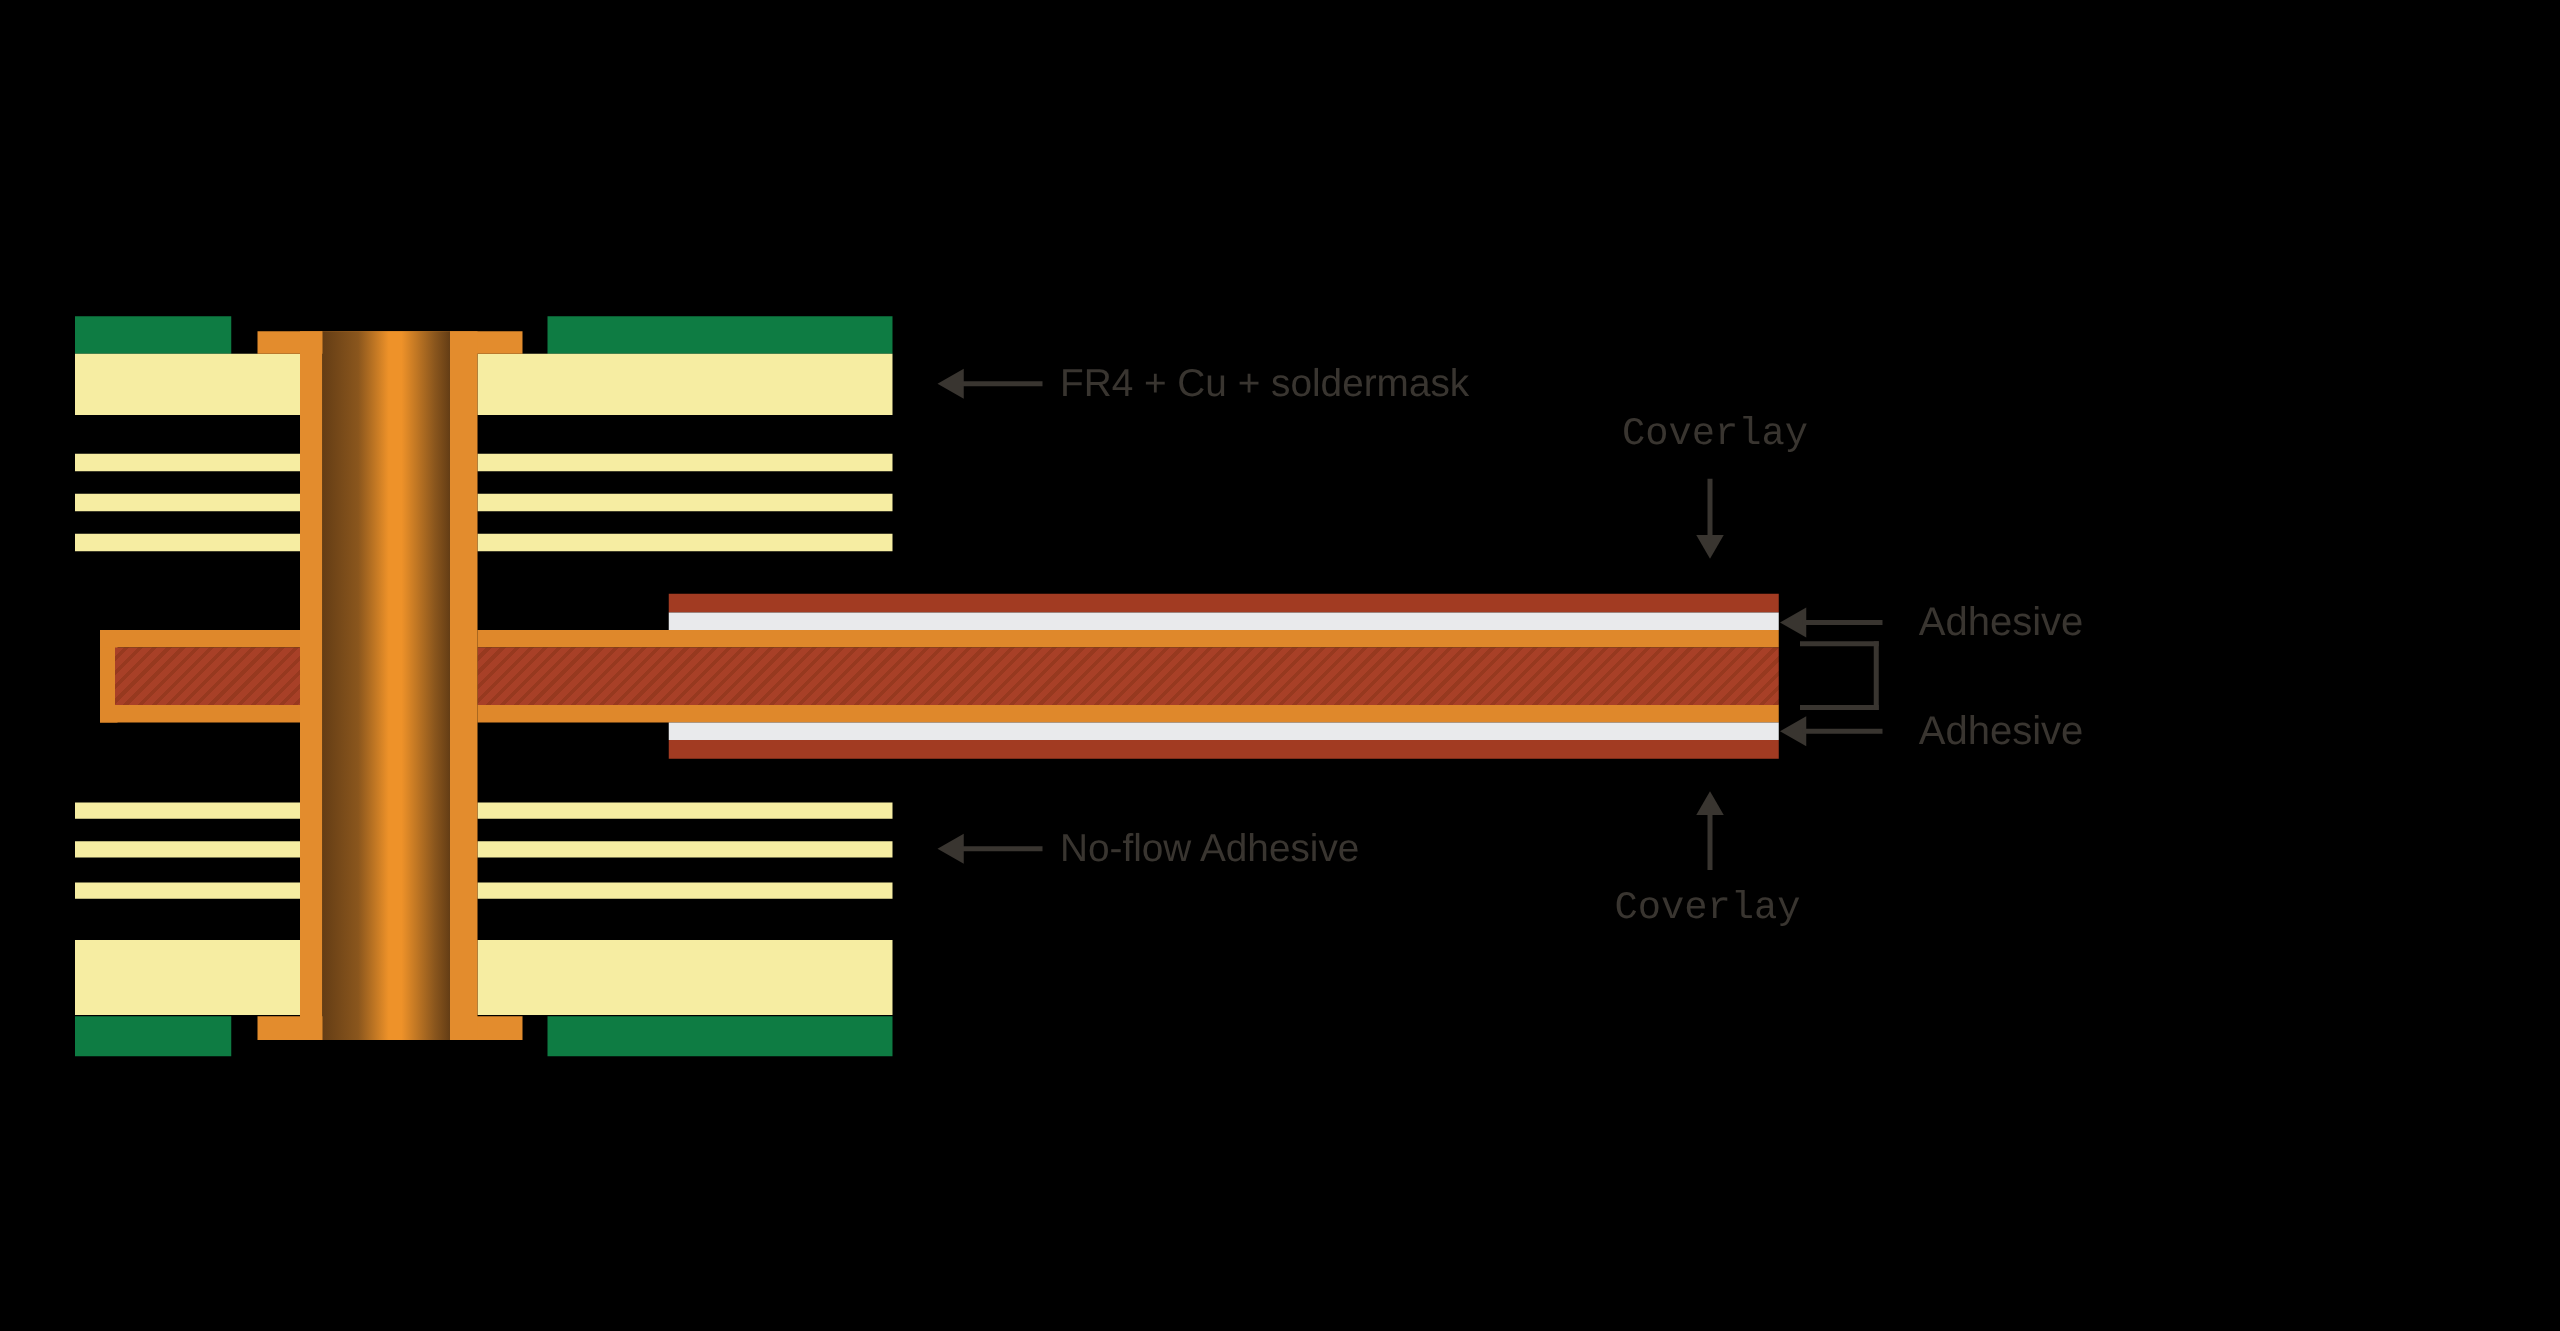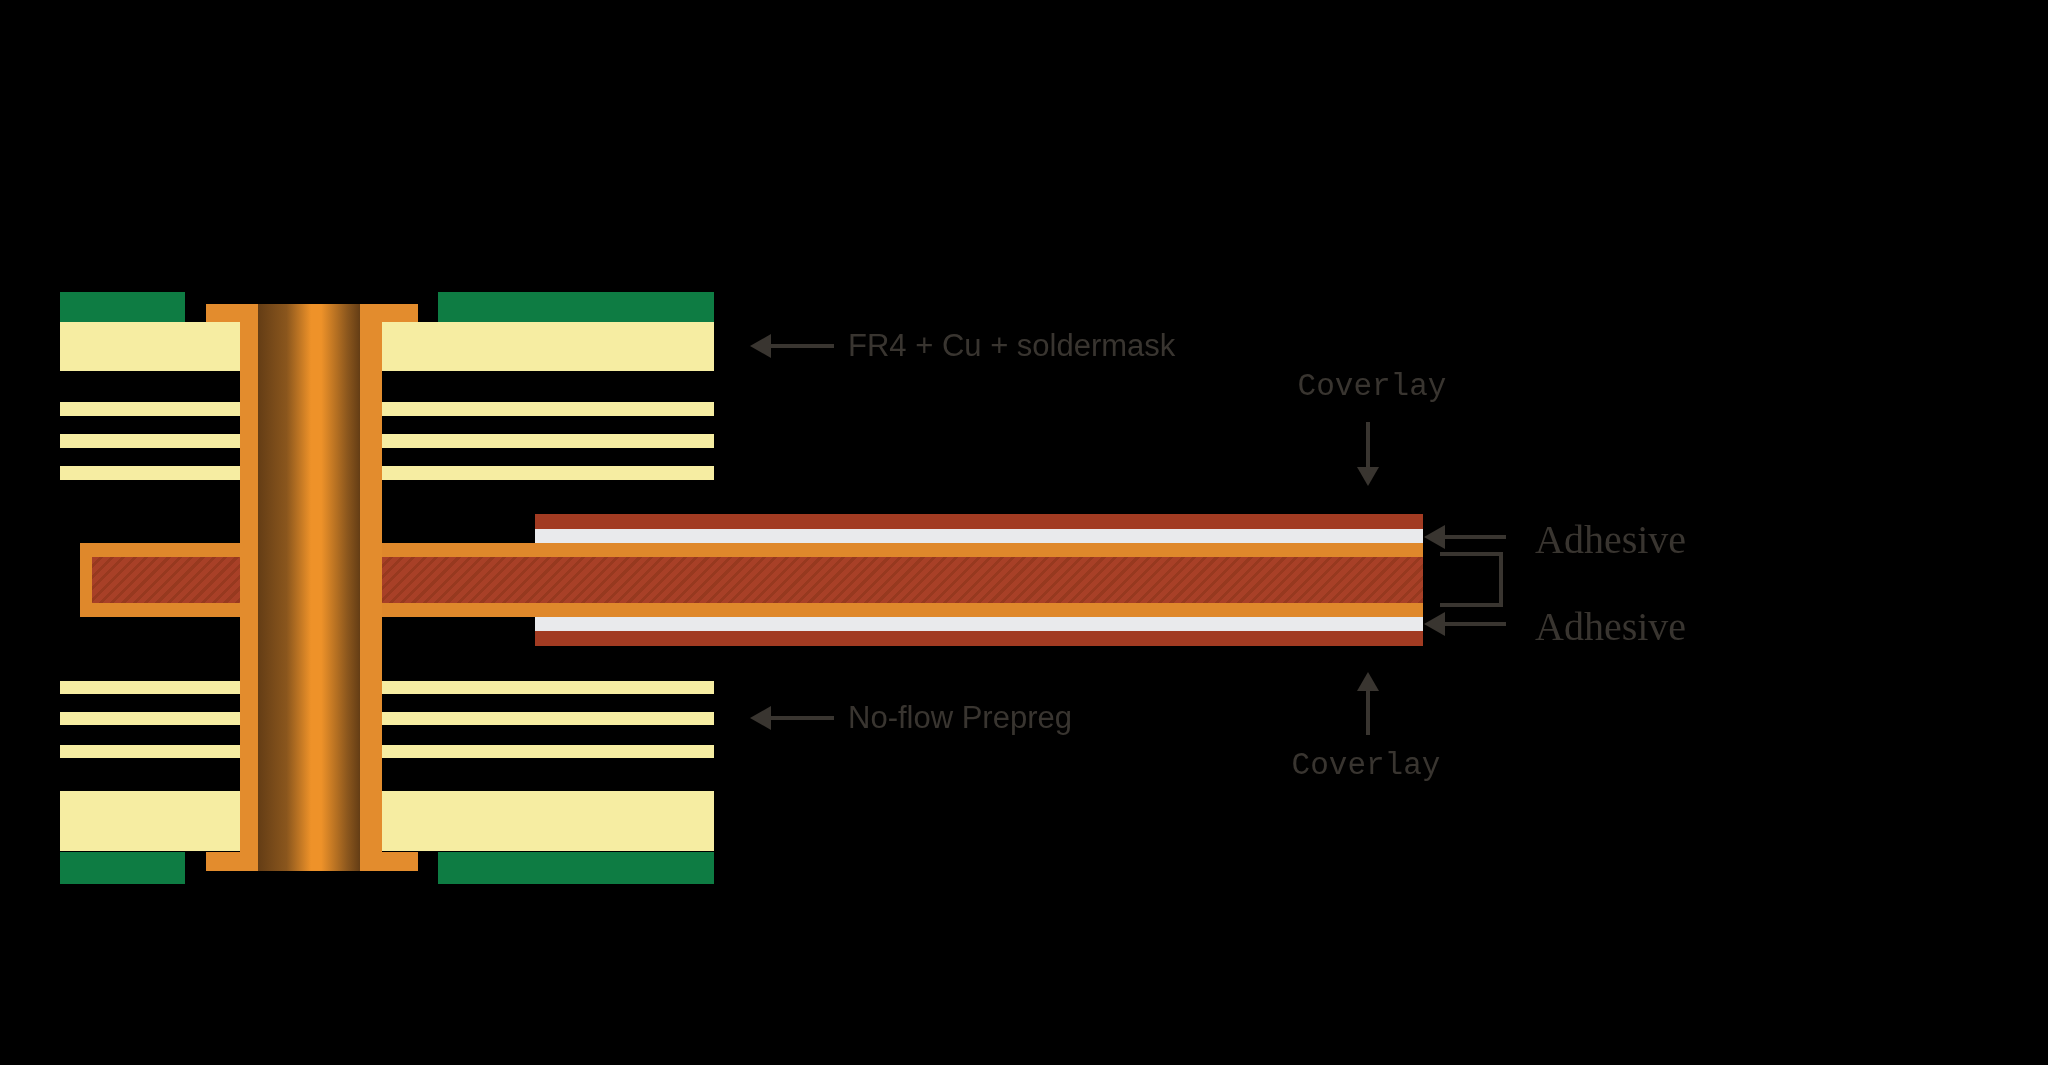--- a/index.html
+++ b/index.html
@@ -3,21 +3,20 @@
 <meta charset="utf-8">
 <title>Rigid-flex PCB cross-section diagram</title>
 <style>
   html,body{margin:0;padding:0;background:#000;}
   #stage{
     position:relative;
     width:2048px;height:939px;
     background:var(--bg,#000);
     overflow:hidden;
     font-family:"Liberation Sans", sans-serif;
-    margin-top:39px;
   }
   .abs{position:absolute;}
   .green{background:var(--green);}
   .cream{background:var(--cream);}
   .copper{background:var(--copper);}
   .barrel{background:var(--barrel);}
   .adh{background:var(--adhesive);}
   .cov{background:var(--coverlay);}
   .core{
     background:repeating-linear-gradient(135deg,
@@ -31,21 +30,21 @@
       var(--hole-mid) 88%, var(--hole-dark) 100%);
   }
   .lbl{
     position:absolute;
     color:var(--text);
     font-size:31px;
     line-height:1;
     white-space:nowrap;
     letter-spacing:0px;
   }
-  .lbl-lg{font-size:40px;font-family:Liberation Serif, serif;}
+  .lbl-lg{font-size:32px;}
   .center{transform:translateX(-50%);font-family:Liberation Mono, monospace;}
   .b{font-weight:bold;}
   .h-line{position:absolute;height:4px;background:var(--text);}
   .v-line{position:absolute;width:4px;background:var(--text);}
   .tri{position:absolute;width:0;height:0;}
   .tri-left{border-top:12px solid transparent;border-bottom:12px solid transparent;border-right:21px solid var(--text);}
   .tri-down{border-left:11px solid transparent;border-right:11px solid transparent;border-top:19px solid var(--text);}
   .tri-up{border-left:11px solid transparent;border-right:11px solid transparent;border-bottom:19px solid var(--text);}
   .bracket{
     position:absolute;
@@ -101,21 +100,21 @@
   <div class="abs barrel" style="left:240px;top:265px;width:18px;height:567px;"></div>
   <div class="abs barrel" style="left:360px;top:265px;width:22px;height:567px;"></div>
   <div class="abs hole" style="left:258px;top:265px;width:102px;height:567px;"></div>
 
   <div class="tri tri-left" style="left:750px;top:295px;"></div>
   <div class="h-line" style="left:768px;top:305px;width:66px;"></div>
   <div class="lbl" style="left:848px;top:291px;">FR4 + Cu + soldermask</div>
 
   <div class="tri tri-left" style="left:750px;top:667px;"></div>
   <div class="h-line" style="left:768px;top:677px;width:66px;"></div>
-  <div class="lbl" style="left:848px;top:663px;">No-flow Prepreg</div>
+  <div class="lbl" style="left:848px;top:663px;">No-flow Adhesive</div>
 
   <div class="lbl center" style="left:1372px;top:332px;">Coverlay</div>
   <div class="v-line" style="left:1366px;top:383px;height:45px;"></div>
   <div class="tri tri-down" style="left:1357px;top:428px;"></div>
 
   <div class="tri tri-up" style="left:1357px;top:633px;"></div>
   <div class="v-line" style="left:1366px;top:652px;height:44px;"></div>
   <div class="lbl center" style="left:1366px;top:711px;">Coverlay</div>
 
   <div class="tri tri-left" style="left:1424px;top:486px;"></div>

